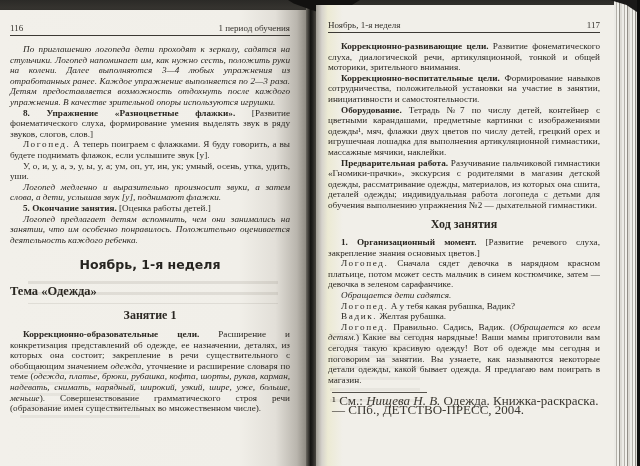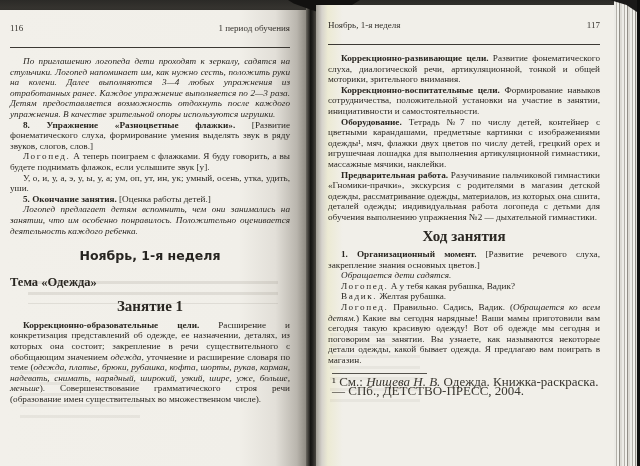--- a/index.html
+++ b/index.html
@@ -16,31 +16,31 @@
   .gutter-wedge{position:absolute;left:288px;top:0;width:72px;height:17px;background:#121110;
     clip-path:polygon(0 0,100% 0,62% 100%,30% 55%,8% 20%);}
   
   .fore-edge{position:absolute;left:614px;top:0;width:23px;height:466px;
     background:repeating-linear-gradient(to right,#ecebe6 0 2px,#b3b0a9 2px 3px,#f2f1ec 3px 5px,#918e87 5px 6px,#dcdad4 6px 8px);}
   .edge-dark{position:absolute;left:637px;top:0;width:3px;height:466px;background:#0d0d0c;}
   .edge-corner{position:absolute;left:610px;top:0;width:30px;height:14px;background:#1a1918;
     clip-path:polygon(0 0,100% 0,100% 100%,55% 35%);}
   
   .page-header{display:flex;justify-content:space-between;align-items:flex-end;
-    font-size:9px;color:#33302b;border-bottom:1.2px solid #3c3934;padding-bottom:14px;margin-bottom:8px;}
+    font-size:9px;color:#33302b;border-bottom:1.2px solid #3c3934;padding-bottom:2px;margin-bottom:8px;}
   
   .body-text{position:relative;z-index:1;font-size:9.2px;line-height:10.6px;text-align:justify;}
   .para{margin:0;text-indent:13px;}
   .r-b{font-weight:bold;}
   .r-i{font-style:italic;}
   .r-sp{letter-spacing:1.6px;}
   .h-display{font-family:"DejaVu Sans",sans-serif;font-weight:bold;font-size:12.5px;
     text-align:center;text-indent:0;margin:15px 0 15px;color:#262420;}
   .h-serif{font-weight:bold;font-size:12.5px;text-indent:0;margin:0 0 14px;}
-  .h-sub{font-weight:bold;font-size:15px;text-align:center;text-indent:0;margin:8px 0 8px;}
+  .h-sub{font-weight:bold;font-size:12px;text-align:center;text-indent:0;margin:8px 0 8px;}
   
   .footnote-sep{width:95px;border:none;border-top:1px solid #55524c;margin:7px 0 3px 4px;}
   .footnote{font-size:13px;line-height:9px;text-align:left;color:#39362f;padding-left:4px;}
   
   .bleed{position:absolute;z-index:0;pointer-events:none;filter:blur(.7px);opacity:.55;
     background:repeating-linear-gradient(to bottom,transparent 0 3px,rgba(125,118,106,.28) 3px 6px,transparent 6px 11px);}
   .bleed-l1{left:28px;top:278px;width:250px;height:26px;}
   .bleed-l2{left:20px;top:368px;width:120px;height:50px;opacity:.35;}
   .bleed-r1{left:360px;top:195px;width:220px;height:14px;opacity:.35;}
   .bleed-r2{left:330px;top:330px;width:90px;height:80px;opacity:.3;}
@@ -53,20 +53,21 @@
   <div class="page page-left">
     <div class="page-header">
       <span>116</span>
       <span>1 период обучения</span>
     </div>
     <div class="body-text">
         <p class="para"><span class="r-i">По приглашению логопеда дети проходят к зеркалу, садятся на стульчики. Логопед напоминает им, как нужно сесть, положить руки на колени. Далее выполняются 3—4 любых упражнения из отработанных ранее. Каждое упражнение выполняется по 2—3 раза. Детям предоставляется возможность отдохнуть после каждого упражнения. В качестве зрительной опоры используются игрушки.</span></p>
         <p class="para"><span class="r-b">8. Упражнение «Разноцветные флажки».</span><span> [Развитие фонематического слуха, формирование умения выделять звук в ряду звуков, слогов, слов.]</span></p>
         <p class="para"><span class="r-sp">Логопед.</span><span> А теперь поиграем с флажками. Я буду говорить, а вы будете поднимать флажок, если услышите звук [у].</span></p>
         <p class="para"><span>У, о, и, у, а, э, у, ы, у, а; ум, оп, ут, ин, ук; умный, осень, утка, удить, уши.</span></p>
+        <p class="para"><span class="r-i">Логопед медленно и выразительно произносит звуки, а затем слова, а дети, услышав звук [у], поднимают флажки.</span></p>
         <p class="para"><span class="r-b">5. Окончание занятия.</span><span> [Оценка работы детей.]</span></p>
         <p class="para"><span class="r-i">Логопед предлагает детям вспомнить, чем они занимались на занятии, что им особенно понравилось. Положительно оценивается деятельность каждого ребенка.</span></p>
         <div class="h-display">Ноябрь, 1-я неделя</div>
         <div class="h-serif">Тема «Одежда»</div>
         <div class="h-sub">Занятие 1</div>
         <p class="para"><span class="r-b">Коррекционно-образовательные цели.</span><span> Расширение и конкретизация представлений об одежде, ее назначении, деталях, из которых она состоит; закрепление в речи существительного с обобщающим значением </span><span class="r-i">одежда</span><span>, уточнение и расширение словаря по теме (</span><span class="r-i">одежда, платье, брюки, рубашка, кофта, шорты, рукав, карман, надевать, снимать, нарядный, широкий, узкий, шире, уже, больше, меньше</span><span>). Совершенствование грамматического строя речи (образование имен существительных во множественном числе).</span></p>
       </div>
   </div>
 
   <div class="gutter"></div>
@@ -77,20 +78,21 @@
       <span>Ноябрь, 1-я неделя</span>
       <span>117</span>
     </div>
     <div class="body-text">
         <p class="para"><span class="r-b">Коррекционно-развивающие цели.</span><span> Развитие фонематического слуха, диалогической речи, артикуляционной, тонкой и общей моторики, зрительного внимания.</span></p>
         <p class="para"><span class="r-b">Коррекционно-воспитательные цели.</span><span> Формирование навыков сотрудничества, положительной установки на участие в занятии, инициативности и самостоятельности.</span></p>
         <p class="para"><span class="r-b">Оборудование.</span><span> Тетрадь №7 по числу детей, контейнер с цветными карандашами, предметные картинки с изображениями одежды¹, мяч, флажки двух цветов по числу детей, грецкий орех и игрушечная лошадка для выполнения артикуляционной гимнастики, массажные мячики, наклейки.</span></p>
         <p class="para"><span class="r-b">Предварительная работа.</span><span> Разучивание пальчиковой гимнастики «Гномики-прачки», экскурсия с родителями в магазин детской одежды, рассматривание одежды, материалов, из которых она сшита, деталей одежды; индивидуальная работа логопеда с детьми для обучения выполнению упражнения №2 — дыхательной гимнастики.</span></p>
         <div class="h-sub">Ход занятия</div>
         <p class="para"><span class="r-b">1. Организационный момент.</span><span> [Развитие речевого слуха, закрепление знания основных цветов.]</span></p>
+        <p class="para"><span class="r-sp">Логопед.</span><span> Сначала сядет девочка в нарядном красном платьице, потом может сесть мальчик в синем костюмчике, затем — девочка в зеленом сарафанчике.</span></p>
         <p class="para"><span class="r-i">Обращается дети садятся.</span></p>
         <p class="para"><span class="r-sp">Логопед.</span><span> А у тебя какая рубашка, Вадик?</span></p>
         <p class="para"><span class="r-sp">Вадик.</span><span> Желтая рубашка.</span></p>
         <p class="para"><span class="r-sp">Логопед.</span><span> Правильно. Садись, Вадик. (</span><span class="r-i">Обращается ко всем детям.</span><span>) Какие вы сегодня нарядные! Ваши мамы приготовили вам сегодня такую красивую одежду! Вот об одежде мы сегодня и поговорим на занятии. Вы узнаете, как называются некоторые детали одежды, какой бывает одежда. Я предлагаю вам поиграть в магазин.</span></p>
       </div>
     <hr class="footnote-sep">
     <div class="footnote"><span>¹ См.: </span><span class="r-i">Нищева Н. В.</span><span> Одежда. Книжка-раскраска. — СПб., ДЕТСТВО-ПРЕСС, 2004.</span></div>
   </div>
 
   <div class="fore-edge"></div>

